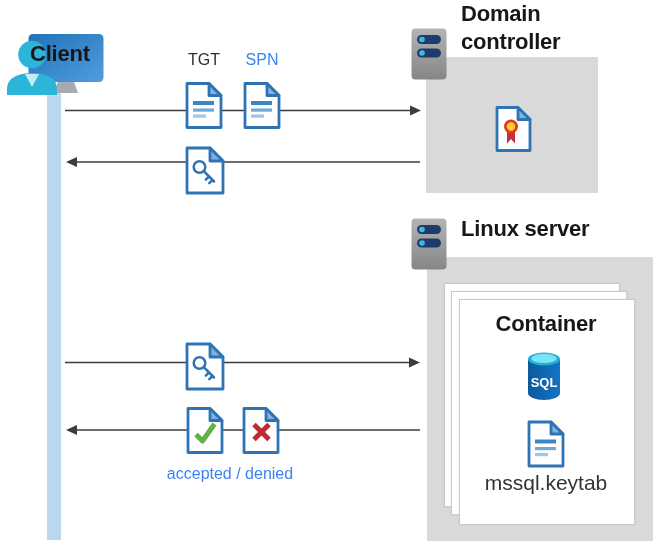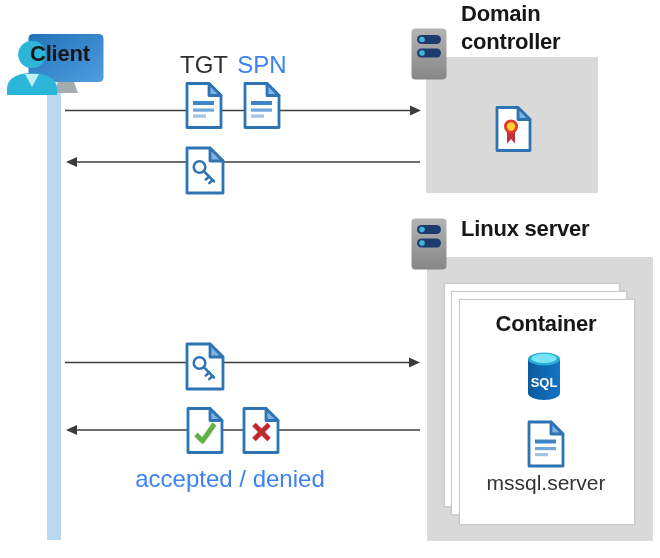--- a/index.html
+++ b/index.html
@@ -1,20 +1,20 @@
 <!DOCTYPE html>
 <html><head>
 <meta charset="utf-8">
 <style>
   html,body{margin:0;padding:0;background:#fff;}
   #canvas{position:relative;width:660px;height:558px;background:#fff;overflow:hidden;
           font-family:"Liberation Sans","DejaVu Sans",sans-serif;}
   .abs{position:absolute;}
   .hdr{font-weight:bold;font-size:22px;color:#171717;line-height:28px;letter-spacing:-0.2px;}
-  .lbl{font-size:24px;color:#333;}
+  .lbl{font-size:16px;color:#333;}
   .ctr{text-align:center;}
   .graybox{background:#d9d9d9;}
   .card{background:#fff;border:1px solid #c9c9c9;box-shadow:0 0 2px rgba(0,0,0,0.08);}
   svg{display:block;}
 </style>
 </head>
 <body>
 
 <div id="canvas">
 
@@ -172,15 +172,15 @@
   </svg>
 
   <svg class="abs" style="left:527px;top:420px;" width="38" height="48" viewBox="0 0 38 47">
     <path d="M2 1.5 H24 L36 13.5 V45.5 H2 Z" fill="#fff" stroke="#2e74b5" stroke-width="2.8" stroke-linejoin="round"></path>
     <path d="M24 1.5 V13.5 H36 Z" fill="#7fb2e0" stroke="#2e74b5" stroke-width="2.8" stroke-linejoin="round"></path>
     <rect x="8" y="19" width="21" height="4" fill="#3d85c6"></rect>
     <rect x="8" y="26.5" width="21" height="3.2" fill="#6fa8dc"></rect>
     <rect x="8" y="32.5" width="13" height="3.2" fill="#9fc5e8"></rect>
   </svg>
 
-  <div class="abs ctr" style="left:466px;top:471px;width:160px;font-size:21px;color:#333;">mssql.server</div>
+  <div class="abs ctr" style="left:466px;top:471px;width:160px;font-size:21px;color:#333;">mssql.keytab</div>
 
 </div>
 
 </body></html>

